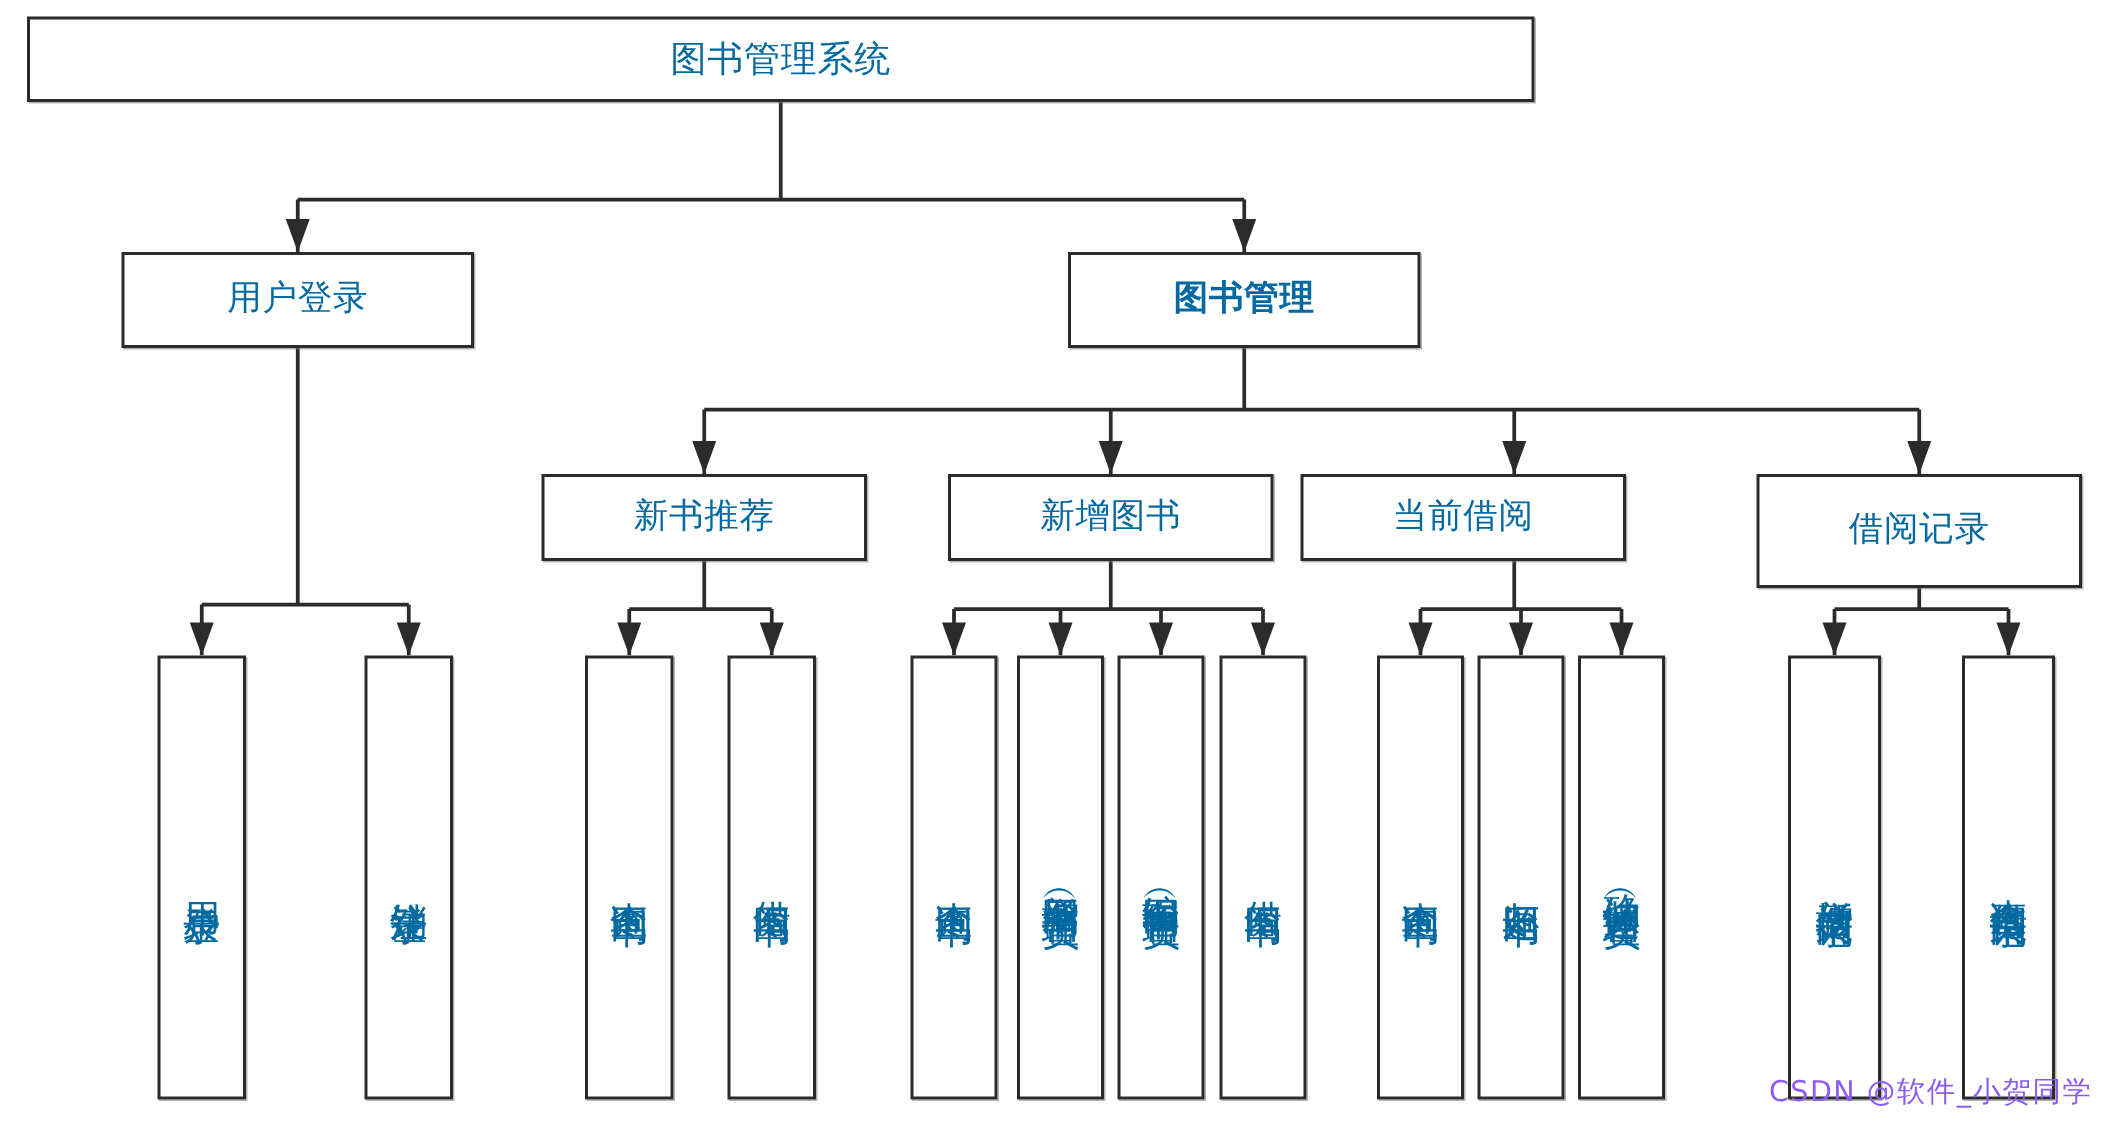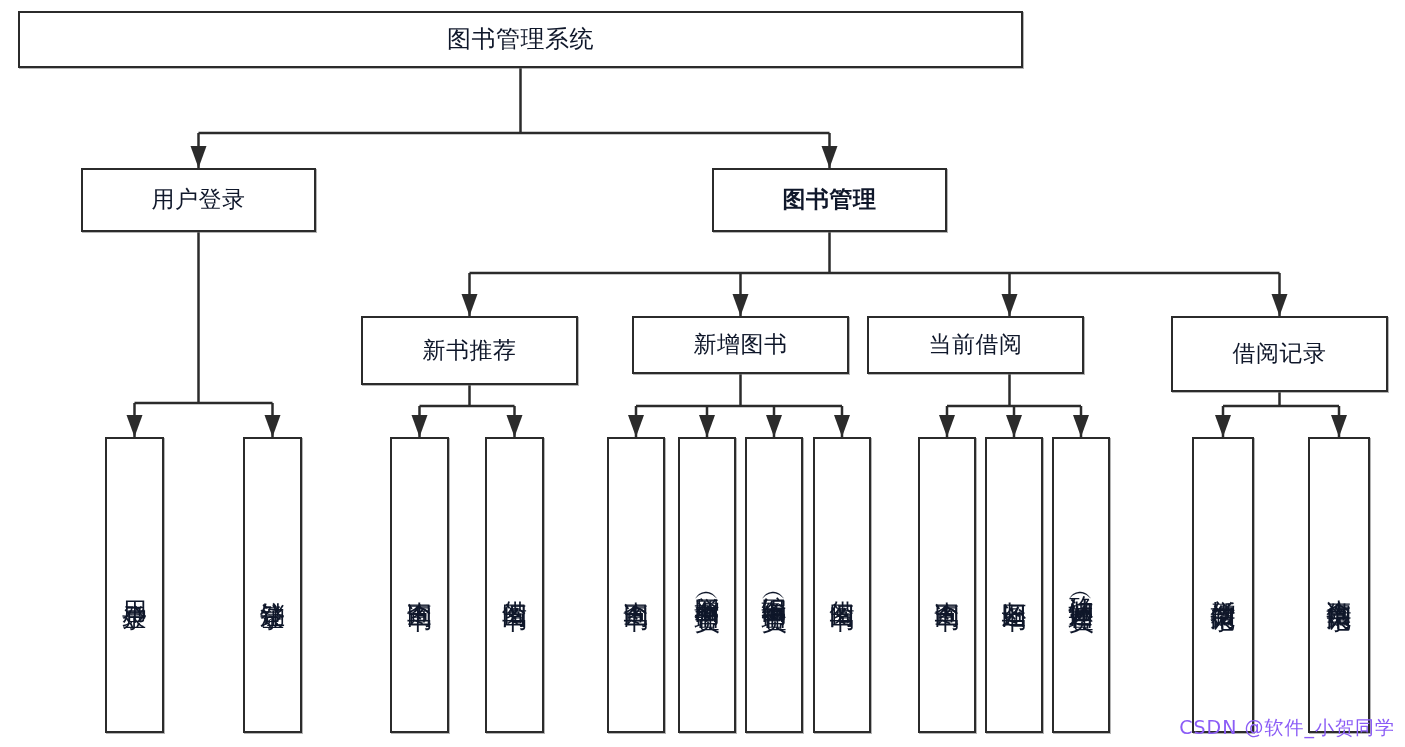--- a/index.html
+++ b/index.html
@@ -28,21 +28,21 @@
   }
   .node {
     position: absolute;
     box-sizing: border-box;
     background: #ffffff;
     border: 2px solid #2b2b2b;
     box-shadow: 1px 1px 0 0 rgba(120,120,120,0.55);
     display: flex;
     align-items: center;
     justify-content: center;
-    color: #0f172a;
+    color: #0369a1;
     z-index: 2;
   }
   .node .label {
     display: block;
     text-align: center;
     line-height: 1.18;
     letter-spacing: 0.5px;
   }
   
   .node.horiz .label {
@@ -139,21 +139,21 @@
   <div id="nodes">
       <div class="node horiz root" style="left: 18px; top: 11px; width: 1005px; height: 57px;">
         <span class="label">图书管理系统</span>
       </div>
       <div class="node horiz" style="left: 81px; top: 168px; width: 235px; height: 64px;">
         <span class="label">用户登录</span>
       </div>
       <div class="node horiz" style="left: 712px; top: 168px; width: 235px; height: 64px; font-weight: bold;">
         <span class="label">图书管理</span>
       </div>
-      <div class="node horiz" style="left: 361px; top: 316px; width: 217px; height: 69px;">
+      <div class="node horiz" style="left: 361px; top: 316px; width: 217px; height: 58px;">
         <span class="label">新书推荐</span>
       </div>
       <div class="node horiz" style="left: 632px; top: 316px; width: 217px; height: 58px;">
         <span class="label">新增图书</span>
       </div>
       <div class="node horiz" style="left: 867px; top: 316px; width: 217px; height: 58px;">
         <span class="label">当前借阅</span>
       </div>
       <div class="node horiz" style="left: 1171px; top: 316px; width: 217px; height: 76px; justify-content: center;">
         <span class="label">借阅记录</span>

